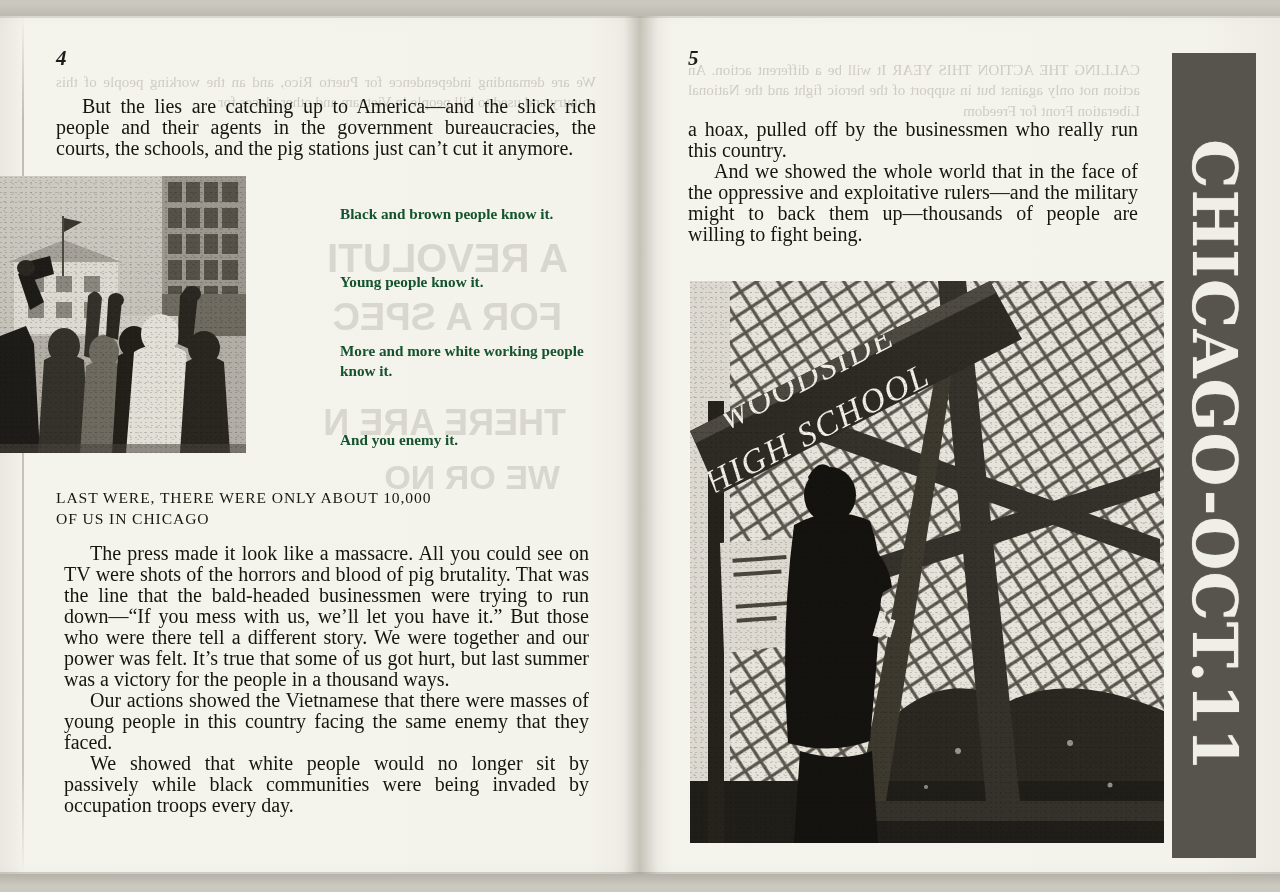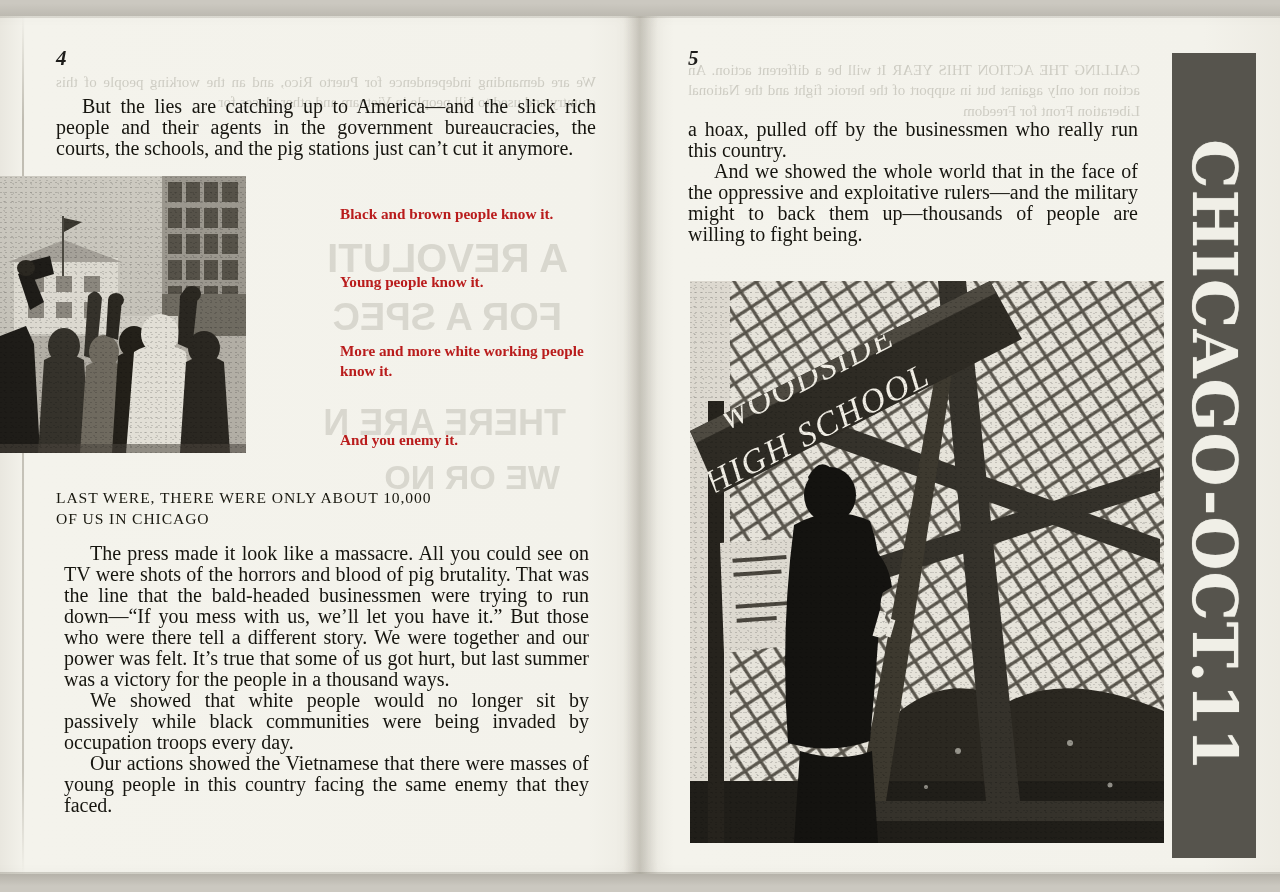--- a/index.html
+++ b/index.html
@@ -41,21 +41,21 @@
        font-size:20px;line-height:21px;text-align:justify;
        -webkit-font-smoothing:none;}
   #col-left-top{left:56px;top:96px;width:540px;}
   #col-left-body{left:64px;top:543px;width:525px;}
   #col-right-top{left:688px;top:108px;width:450px;margin-top:11px;}
   .col p{margin:0;text-indent:26px;}
   .col p.noindent{text-indent:0;}
 
   .pullquote{position:absolute;left:340px;top:204px;width:268px;
     font-family:"Liberation Serif",serif;font-size:15.2px;line-height:20.4px;
-    color:#b91c1c;font-weight:600;}
+    color:#14532d;font-weight:600;}
   .pullquote div{margin-bottom:48px;}
   .pullquote div:last-child{margin-bottom:0;}
 
   .heading{position:absolute;left:56px;top:487px;width:400px;
     font-family:"Liberation Serif",serif;font-size:15.6px;line-height:21px;
     letter-spacing:.9px;color:#19180f;}
 
   
   .bleed{position:absolute;color:#9a988c;opacity:.42;
     font-family:"Liberation Serif",serif;font-size:15px;line-height:20.4px;
@@ -128,22 +128,22 @@
     <div>Black and brown people know it.</div>
     <div>Young people know it.</div>
     <div>More and more white working people know it.</div>
     <div>And you enemy it.</div>
   </div>
 
   <div class="heading">LAST WERE, THERE WERE ONLY ABOUT 10,000 OF US IN CHICAGO</div>
 
   <div class="col" id="col-left-body">
     <p>The press made it look like a massacre. All you could see on TV were shots of the horrors and blood of pig brutality. That was the line that the bald-headed businessmen were trying to run down—“If you mess with us, we’ll let you have it.” But those who were there tell a different story. We were together and our power was felt. It’s true that some of us got hurt, but last summer was a victory for the people in a thousand ways.</p>
+    <p>Our actions showed the Vietnamese that there were masses of young people in this country facing the same enemy that they faced.</p>
     <p>We showed that white people would no longer sit by passively while black communities were being invaded by occupation troops every day.</p>
-    <p>Our actions showed the Vietnamese that there were masses of young people in this country facing the same enemy that they faced.</p>
   </div>
 
   <div class="photo" id="photo-left">
     <svg viewBox="0 0 246 277" width="246" height="277" preserveAspectRatio="none">
       <defs>
         <linearGradient id="skyL" x1="0" y1="0" x2="0" y2="1">
           <stop offset="0" stop-color="#cdcac1"></stop>
             <stop offset="1" stop-color="#bdbab1"></stop>
         </linearGradient>
       </defs>

